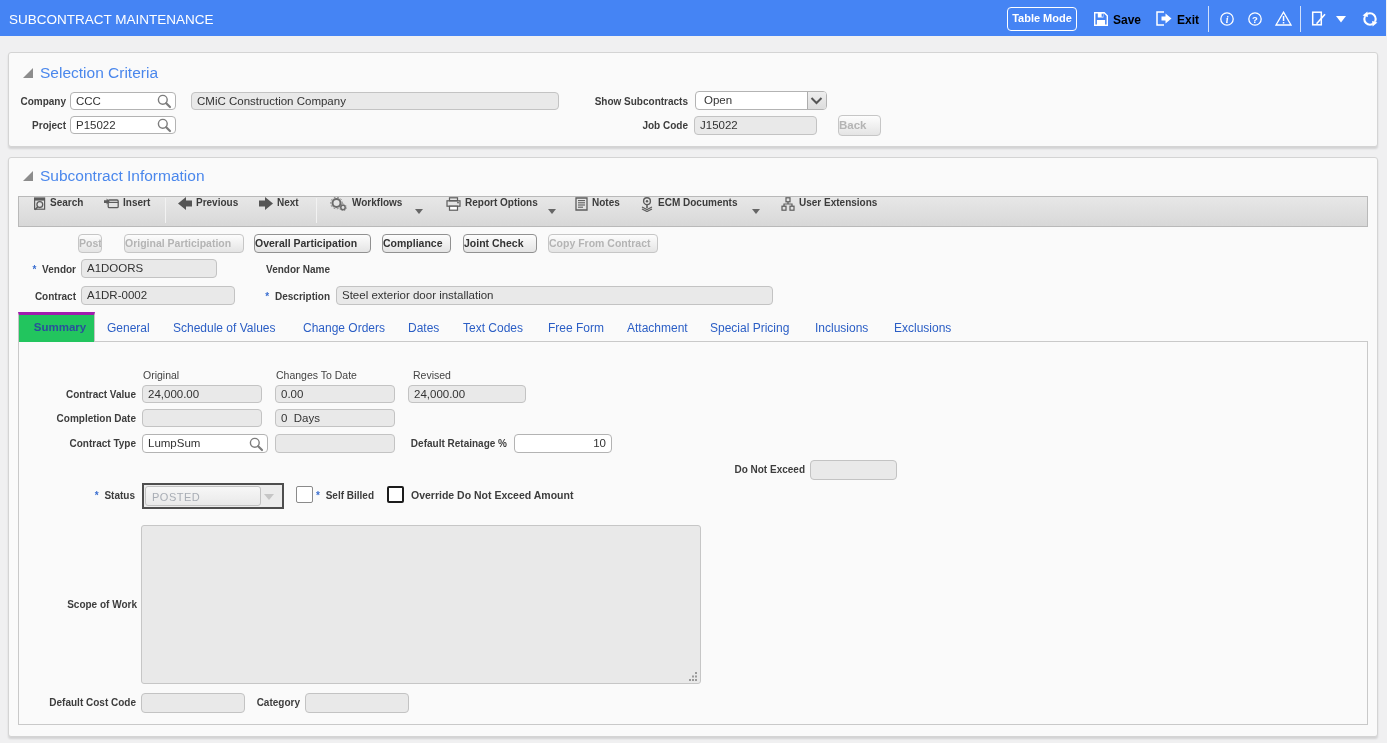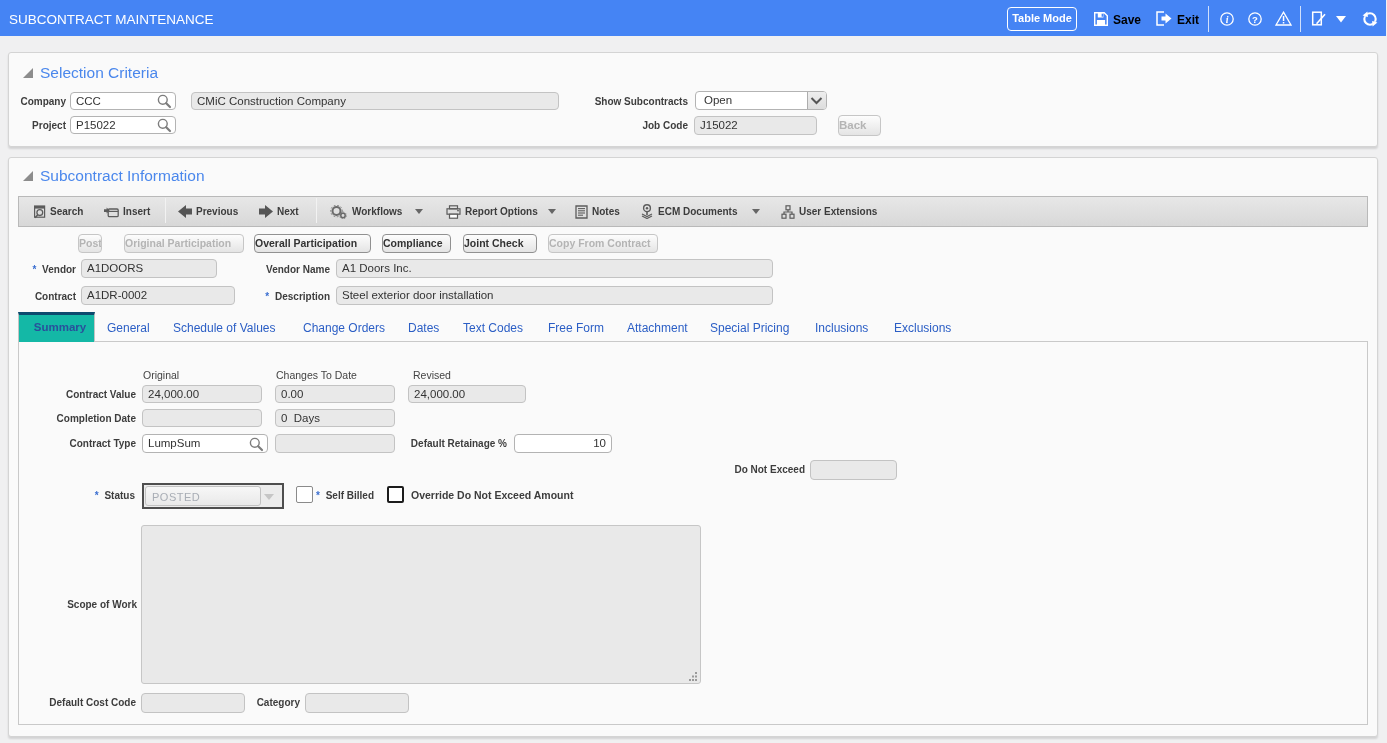--- a/index.html
+++ b/index.html
@@ -25,31 +25,31 @@
 
 .lbl { position:absolute; font-size:10px; font-weight:bold; color:#3d3d3d; text-align:right; white-space:nowrap; }
 .llbl { position:absolute; font-size:10px; font-weight:bold; color:#3d3d3d; white-space:nowrap; }
 .star { color:#3a6ed0; margin-right:3px; }
 .fld { position:absolute; border:1px solid #b3b3b3; border-radius:4px; background:#fff; font-size:11.5px; color:#333; padding:1.5px 5px 0 5px; white-space:nowrap; overflow:hidden; }
 .ro { background:#e9e9e9; border-color:#c3c3c3; }
 .mag { position:absolute; }
 
 
 #tbar { position:absolute; left:18px; top:196px; width:1350px; height:31px; background:linear-gradient(#e7e7e7,#d8d8d8); border:1px solid #b9b9b9; }
-.titem { position:absolute; top:0; height:29px; display:flex; align-items:center; gap:4px; font-size:10px; font-weight:bold; color:#3c3c3c; white-space:nowrap; }
+.titem { position:absolute; top:0; height:29px; display:flex; gap:4px; font-size:10px; font-weight:bold; color:#3c3c3c; white-space:nowrap; }
 .tsep { position:absolute; top:2px; width:1px; height:25px; background:#c7c7c7; border-right:1px solid #f2f2f2; }
 .tcaret { width:0; height:0; border-left:4.5px solid transparent; border-right:4.5px solid transparent; border-top:5.5px solid #666; }
 
 
 .btn { position:absolute; height:19px; border:1px solid #919191; border-radius:4px; background:linear-gradient(#fdfdfd,#e4e4e4); font-size:10.5px; font-weight:bold; color:#333; text-align:left; white-space:nowrap; overflow:hidden; }
 .btn.dis { border-color:#c6c6c6; color:#b4b4b4; }
 
 
 .tab { position:absolute; top:321px; font-size:12px; color:#2b5ec5; white-space:nowrap; }
-#activetab { position:absolute; left:18px; top:312px; width:77px; height:30px; background:#14b8a6; border:1px solid #c4c4c4; border-bottom:none; border-top:3px solid #0c4a6e; z-index:2; }
+#activetab { position:absolute; left:18px; top:312px; width:77px; height:30px; background:#22c55e; border:1px solid #c4c4c4; border-bottom:none; border-top:3px solid #a21caf; z-index:2; }
 #activetab span { display:block; text-align:center; margin-top:6px; padding-left:7px; font-size:11.5px; font-weight:bold; color:#29509b; }
 #tabline { position:absolute; left:18px; top:341px; width:1350px; height:1px; background:#c4c4c4; }
 #cbox { position:absolute; left:18px; top:341px; width:1350px; height:384px; border:1px solid #c9c9c9; background:#fafafa; }
 
 
 .colhead { position:absolute; font-size:10.5px; color:#444; white-space:nowrap; }
 .cb { position:absolute; width:17px; height:17px; background:#fff; border:1px solid #8a8a8a; border-radius:2px; }
 .cb.dark { border:2px solid #1c1c1c; }
 #status { position:absolute; left:142px; top:483px; width:142px; height:26px; border:2px solid #4e4e4e; background:#ececec; }
 #status .sinner { position:absolute; left:1px; top:1px; width:116px; height:20px; border:1px solid #c2c2c2; border-radius:3px; background:linear-gradient(#f7f7f7,#e9e9e9); }
@@ -228,21 +228,20 @@
   <div class="btn dis" style="left:78px;top:234px;width:24px;line-height:17px">Post</div>
   <div class="btn dis" style="left:124px;top:234px;width:120px;line-height:17px">Original Participation</div>
   <div class="btn" style="left:254px;top:234px;width:117px;line-height:17px">Overall Participation</div>
   <div class="btn" style="left:382px;top:234px;width:69px;line-height:17px">Compliance</div>
   <div class="btn" style="left:463px;top:234px;width:74px;line-height:17px">Joint Check</div>
   <div class="btn dis" style="left:548px;top:234px;width:110px;line-height:17px">Copy From Contract</div>
 
   <div class="lbl" style="left:0px;top:264px;width:76px"><span class="star">*</span> Vendor</div>
   <div class="fld ro" style="left:81px;top:259px;width:136px;height:19px">A1DOORS</div>
   <div class="lbl" style="left:240px;top:264px;width:90px">Vendor Name</div>
-  <div class="fld ro" style="left:336px;top:259px;width:437px;height:19px">A1 Doors Inc.</div>
 
   <div class="lbl" style="left:0px;top:291px;width:76px">Contract</div>
   <div class="fld ro" style="left:81px;top:286px;width:154px;height:19px">A1DR-0002</div>
   <div class="lbl" style="left:240px;top:291px;width:90px"><span class="star">*</span> Description</div>
   <div class="fld ro" style="left:336px;top:286px;width:437px;height:19px">Steel exterior door installation</div>
 
   <div id="tabline"></div>
   <div id="cbox"></div>
   <div id="activetab">
       <span>Summary</span>

